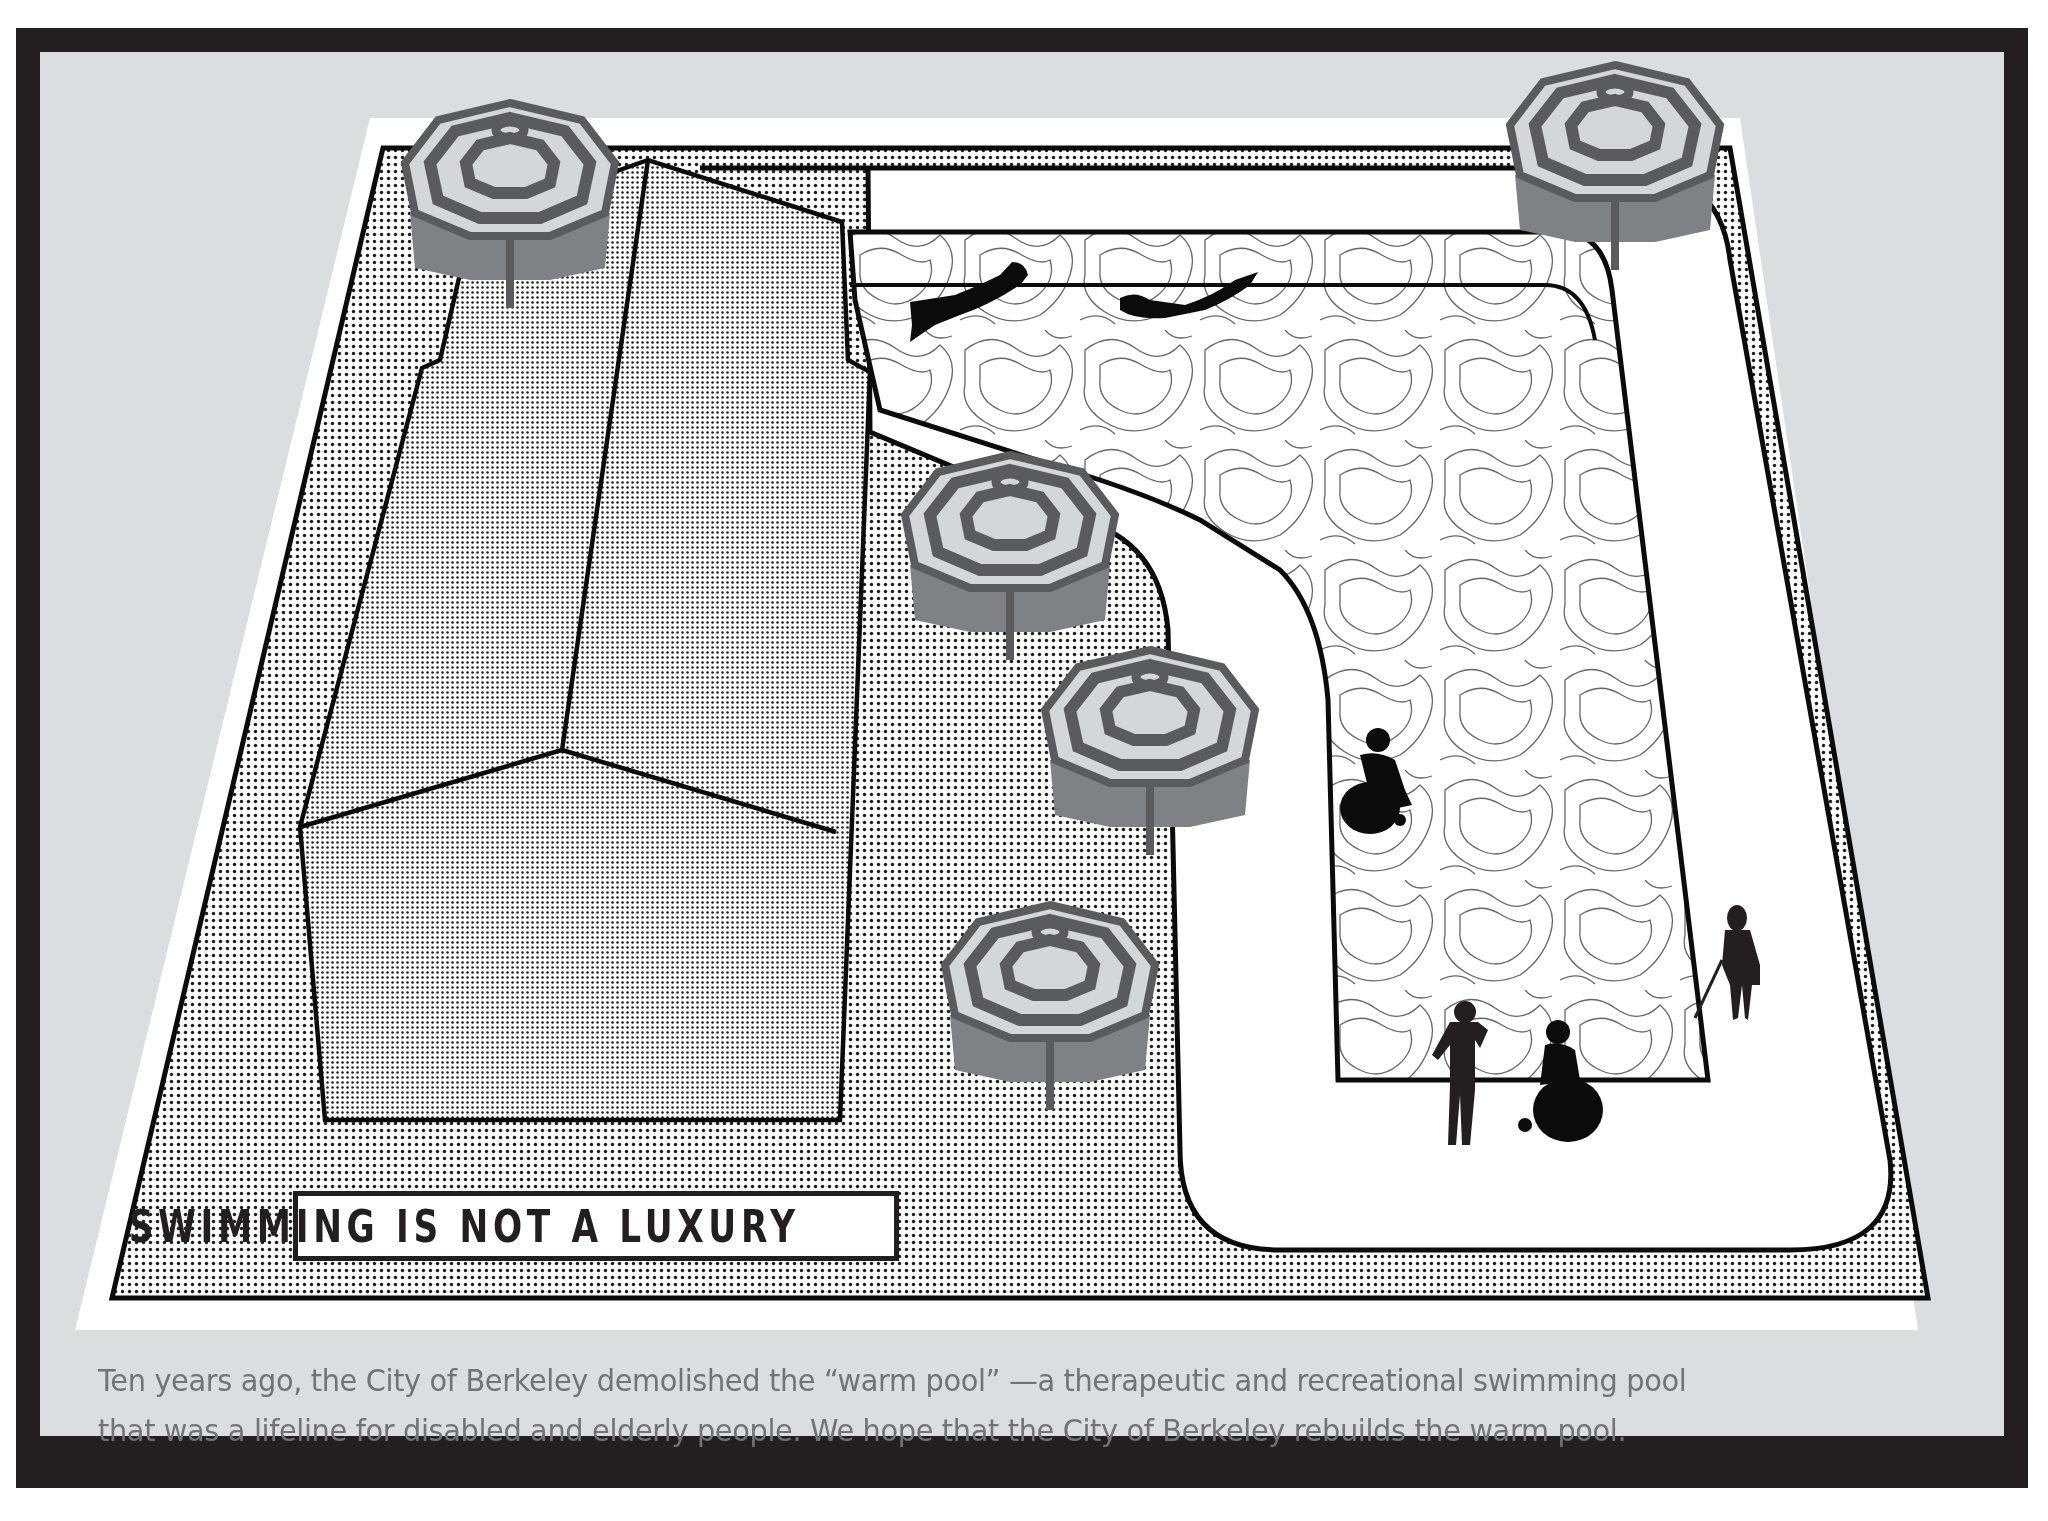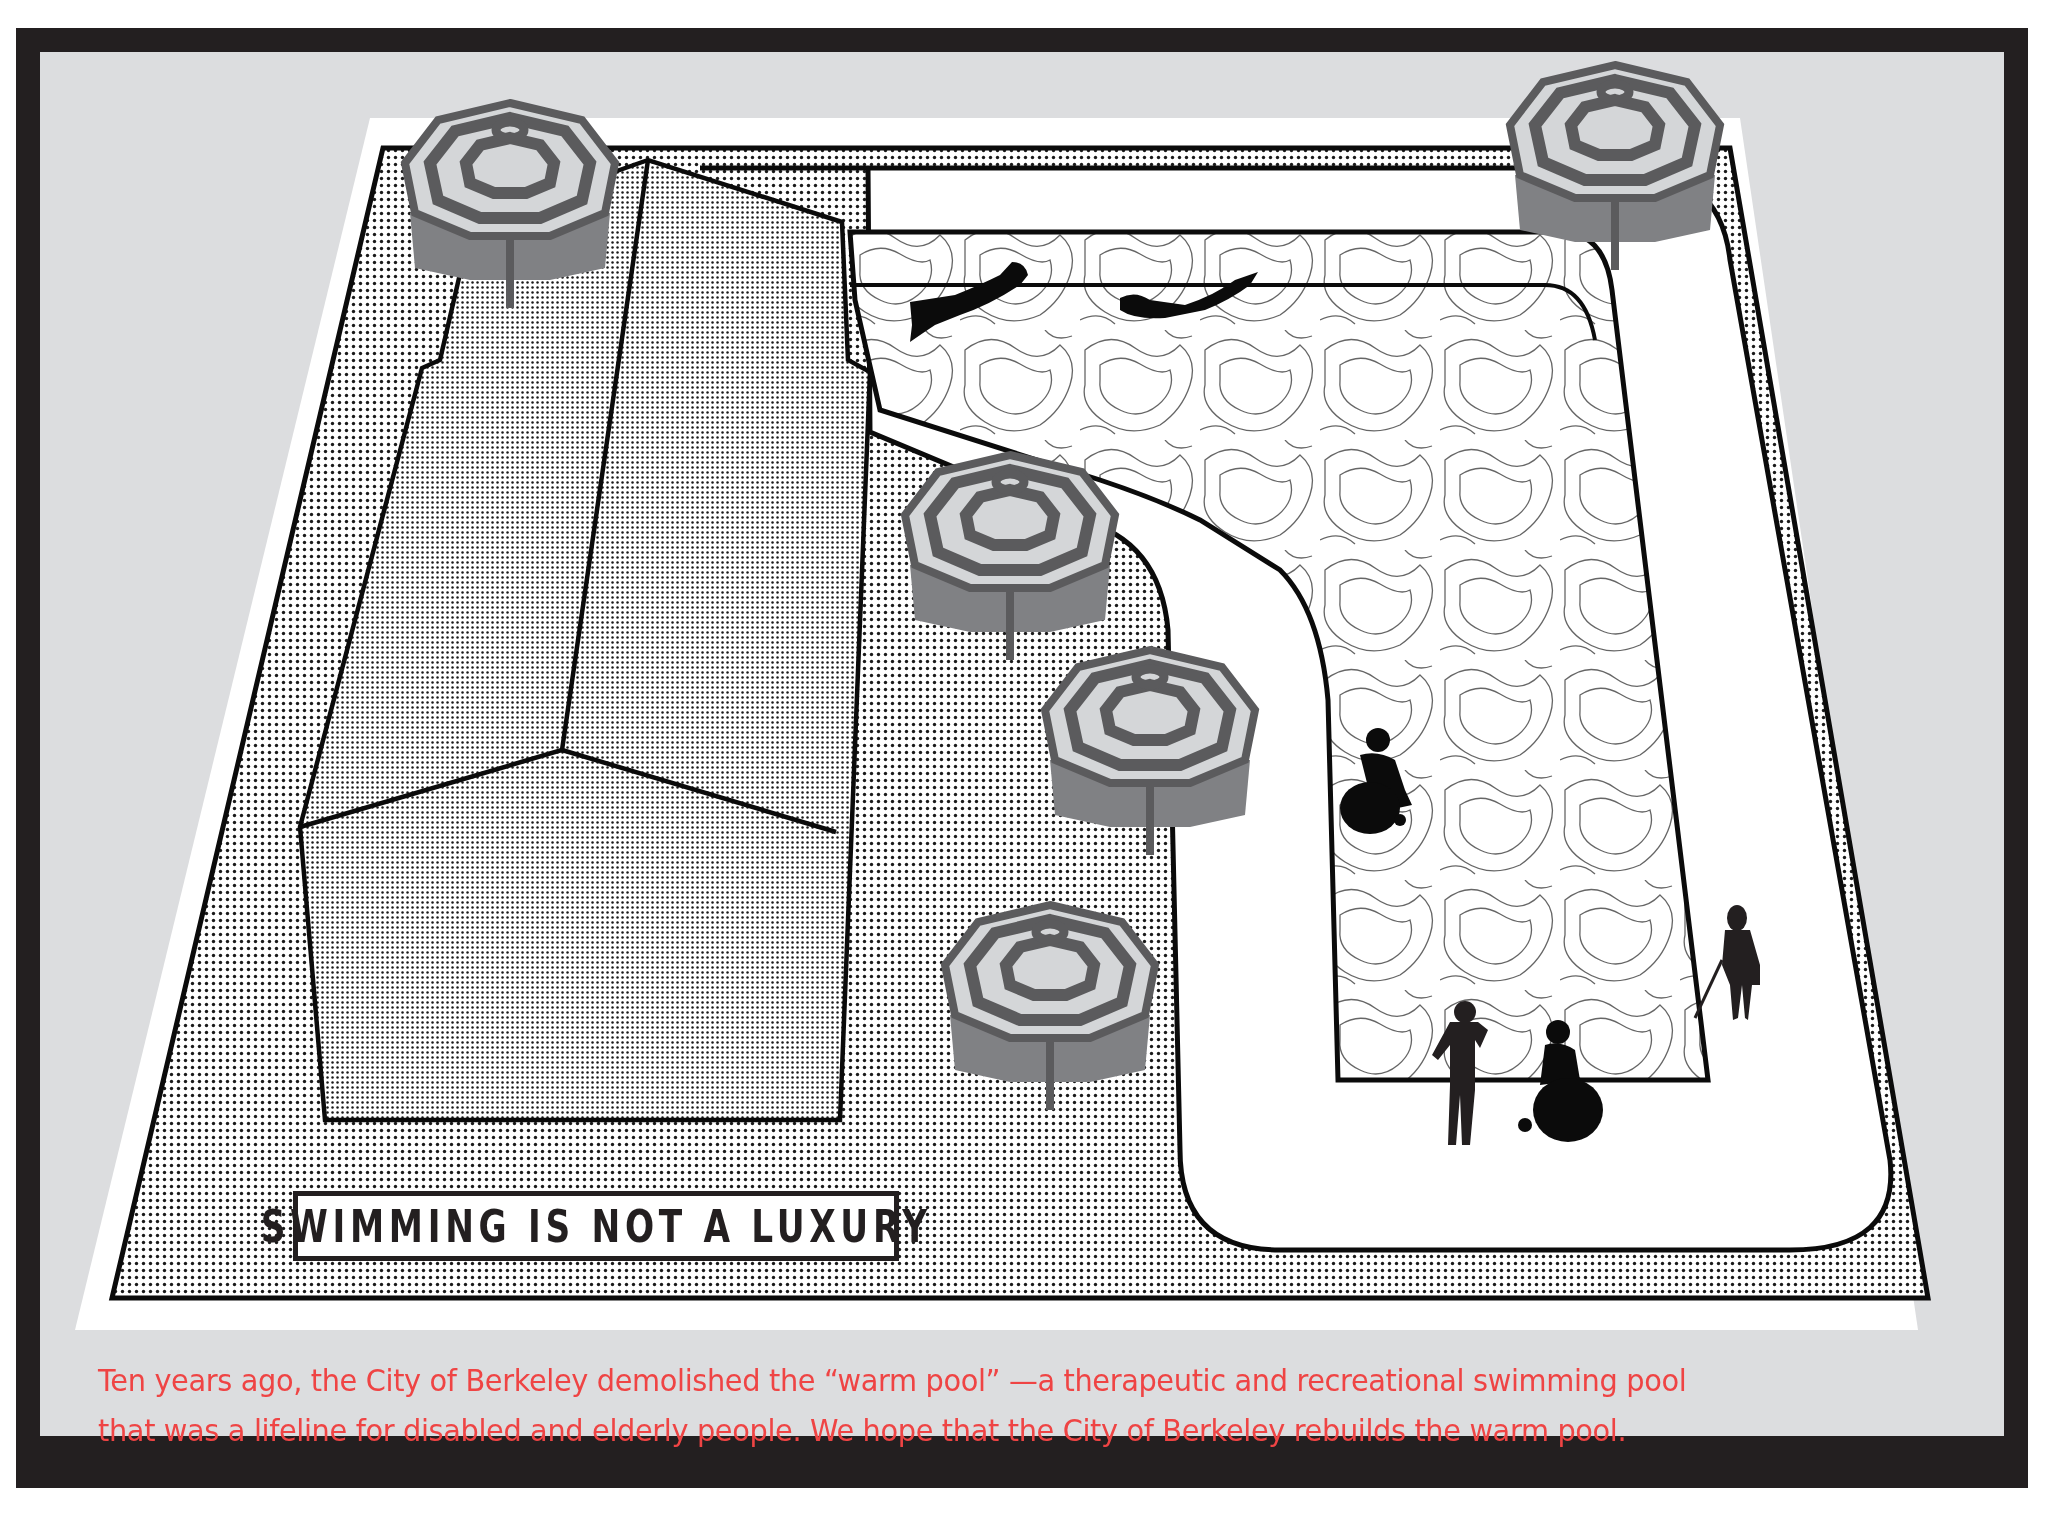--- a/index.html
+++ b/index.html
@@ -1,22 +1,22 @@
 <!DOCTYPE html>
 <html><head>
 <meta charset="utf-8">
 <style>
   html, body { margin: 0; padding: 0; background: #ffffff; }
   body { width: 2048px; height: 1521px; position: relative; overflow: hidden; font-family: "DejaVu Sans", sans-serif; }
   .frame { position: absolute; left: 16px; top: 28px; width: 2012px; height: 1460px; background: #231f20; }
   .panel { position: absolute; left: 40px; top: 52px; width: 1964px; height: 1384px; background: #dcdddf; }
   svg.scene { position: absolute; left: 0; top: 0; width: 2048px; height: 1521px; }
-  .caption { position: absolute; left: 98px; top: 1355px; width: 1880px; color: #ef4444; font-family: "DejaVu Sans", sans-serif; font-size: 31px; line-height: 50px; letter-spacing: -0.4px; }
+  .caption { position: absolute; left: 98px; top: 1355px; width: 1880px; color: #737373; font-family: "DejaVu Sans", sans-serif; font-size: 31px; line-height: 50px; letter-spacing: -0.4px; }
   .caption span { display: block; white-space: nowrap; transform: scaleX(0.93); transform-origin: left center; }
-  .slogan { position: absolute; left: 293px; top: 1191px; width: 606px; height: 70px; border: 5px solid #231f20; background: #ffffff; box-sizing: border-box; display: flex; align-items: center; justify-content: center; }
+  .slogan { position: absolute; left: 293px; top: 1191px; width: 606px; height: 70px; border: 5px solid #231f20; background: #ffffff; box-sizing: border-box; display: flex; align-items: center; justify-content: flex-end; }
   .slogan span { font-family: "DejaVu Sans", sans-serif; font-weight: bold; font-size: 44px; letter-spacing: 6px; color: #231f20; transform: scaleX(0.78); white-space: nowrap; }
 </style>
 </head>
 <body>
 
 <div class="frame"></div>
 <div class="panel"></div>
 
 <svg class="scene" viewBox="0 0 2048 1521" xmlns="http://www.w3.org/2000/svg">
   <defs>

